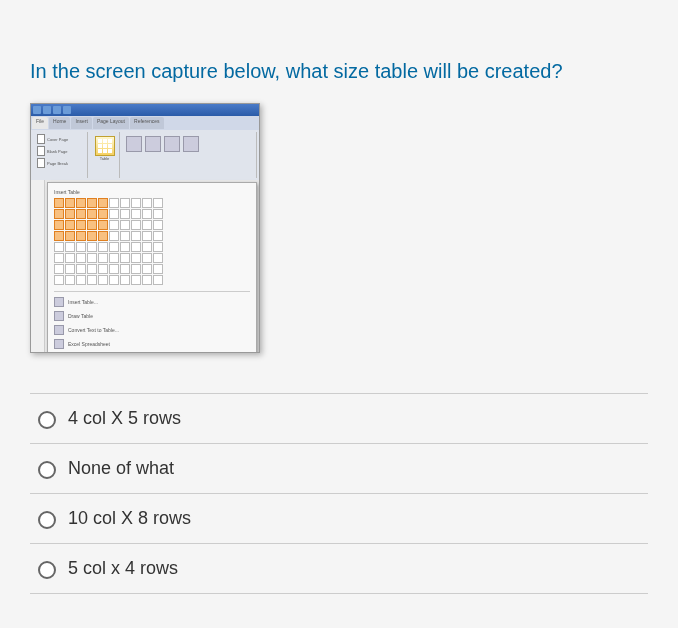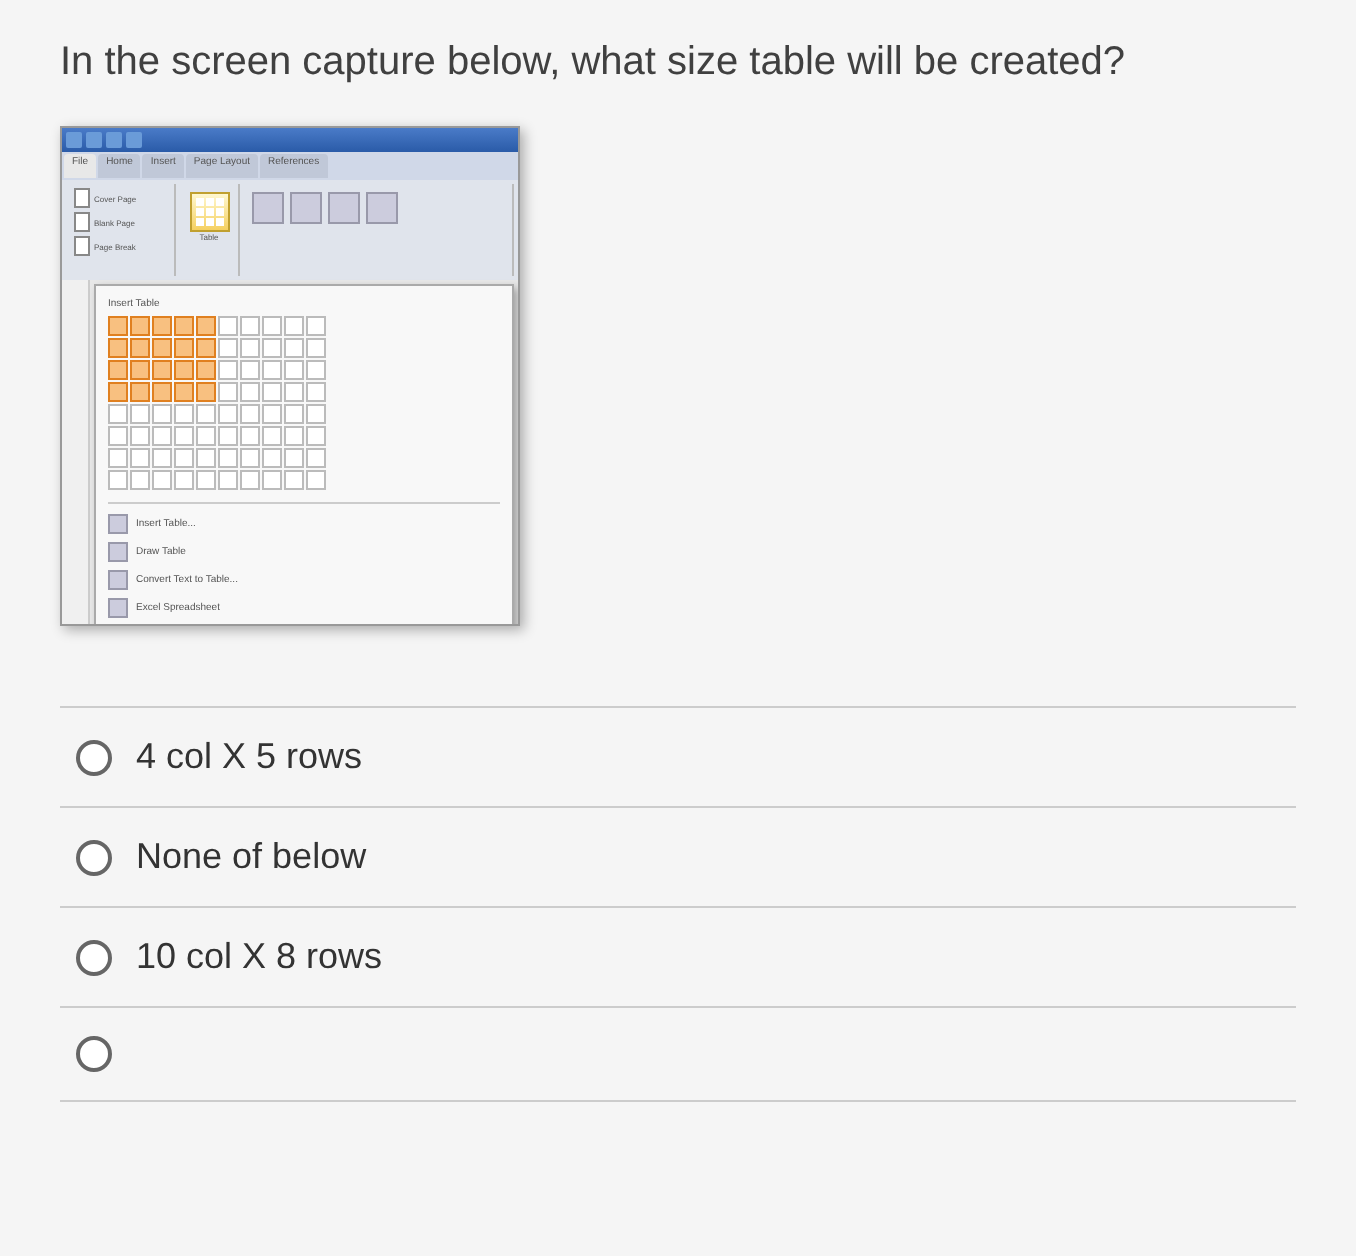--- a/index.html
+++ b/index.html
@@ -8,21 +8,22 @@
       background: #f5f5f5;
       width: 678px;
       height: 628px;
       padding: 20px 30px;
       color: #222;
     }
     .question {
       font-size: 20px;
       font-weight: 500;
       margin-bottom: 20px;
-      color: #404040;
+      color: #0369a1;
+      margin-top: 40px;
     }
     .screenshot {
       width: 230px;
       height: 250px;
       background: #e8e8e8;
       border: 1px solid #999;
       margin-bottom: 40px;
       position: relative;
       overflow: hidden;
       box-shadow: 2px 2px 6px rgba(0,0,0,0.3);
@@ -124,21 +125,21 @@
     }
     .menu-icon { width: 10px; height: 10px; background: #ccd; border: 1px solid #99a; }
     
     .options {
       margin-top: 10px;
     }
     .option {
       border-top: 1px solid #ccc;
       padding: 14px 8px;
       display: flex;
-      align-items: center;
+      align-items: flex-end;
       gap: 12px;
       font-size: 18px;
       color: #333;
     }
     .option:last-child { border-bottom: 1px solid #ccc; }
     .radio {
       width: 18px;
       height: 18px;
       border: 2px solid #666;
       border-radius: 50%;
@@ -310,22 +311,23 @@
   </div>
 </div>
 
 <div class="options">
   <div class="option">
     <div class="radio"></div>
     <span>4 col X 5 rows</span>
   </div>
   <div class="option">
     <div class="radio"></div>
-    <span>None of below</span>
+    <span>None of what</span>
   </div>
   <div class="option">
     <div class="radio"></div>
     <span>10 col X 8 rows</span>
   </div>
   <div class="option">
     <div class="radio"></div>
+    <span>5 col x 4 rows</span>
   </div>
 </div>
 
 </body></html>

